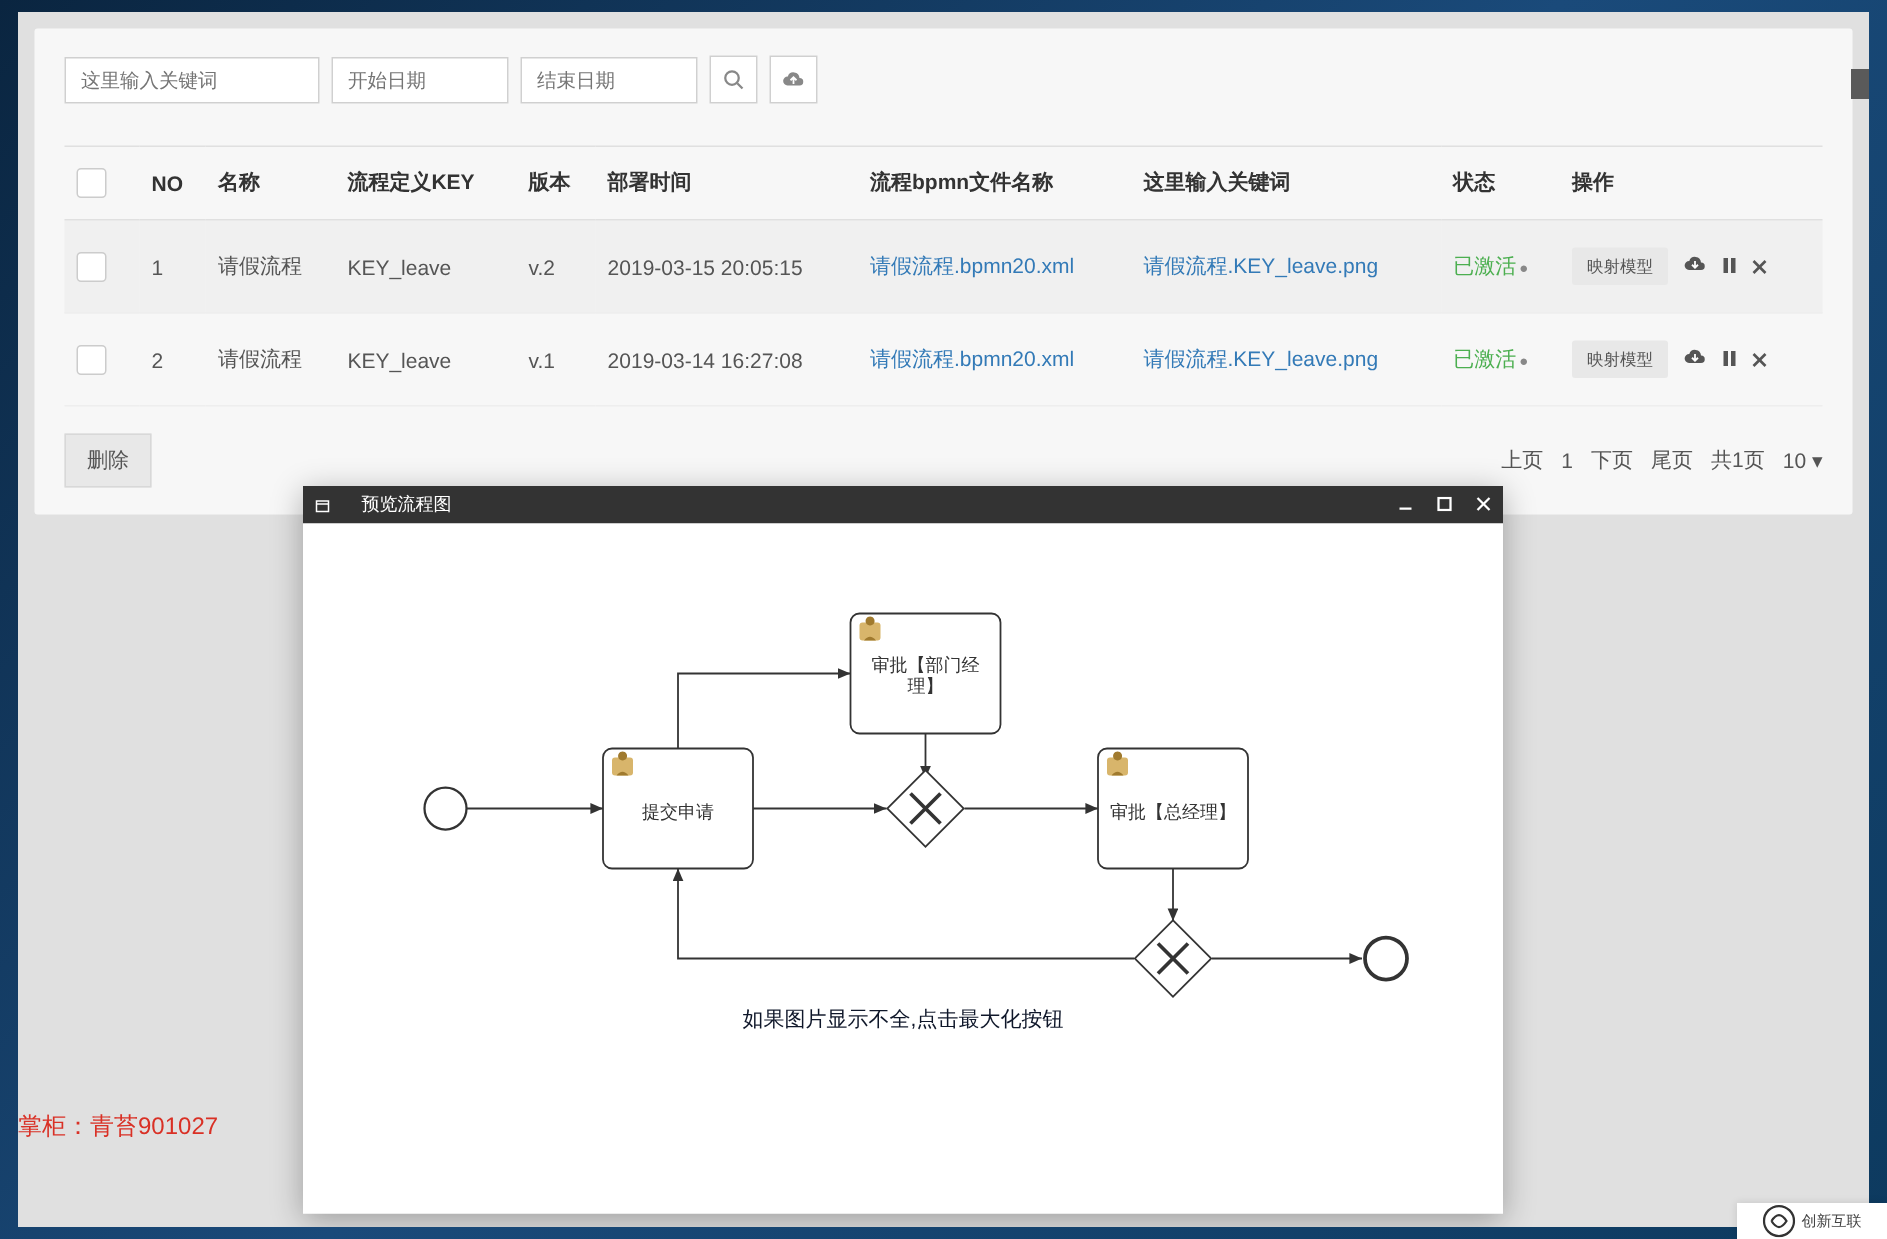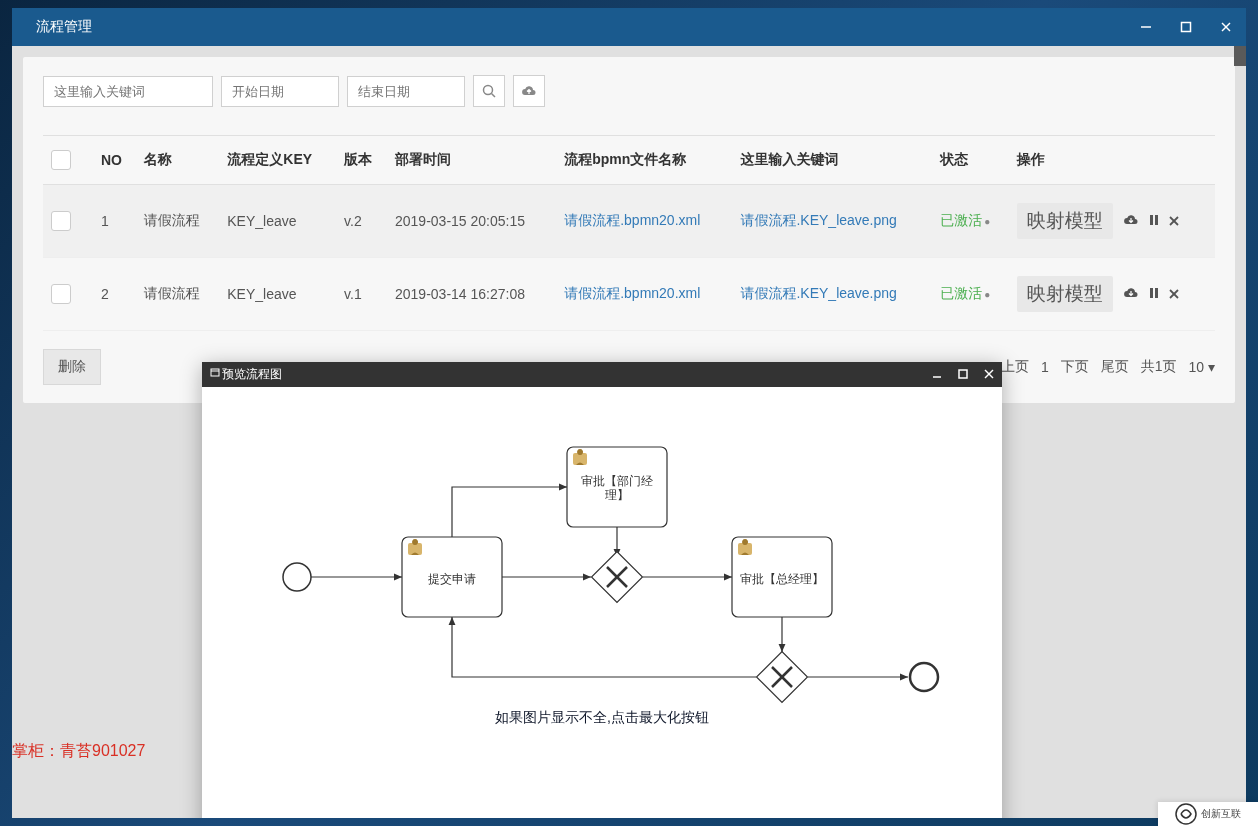--- a/index.html
+++ b/index.html
@@ -97,21 +97,21 @@
       background: #fff;
       cursor: pointer;
     }
     .link { color: #337ab7; cursor: pointer; }
     .status-active { color: #4caf50; }
     .status-dot { color: #888; font-size: 10px; margin-left: 2px; }
     .tag-btn {
       background: #e8e8e8;
       border: none;
       padding: 5px 10px;
-      font-size: 19px;
+      font-size: 11px;
       color: #555;
       border-radius: 2px;
       cursor: pointer;
     }
     .row-actions { display: flex; gap: 10px; align-items: center; color: #666; }
     .row-icon { cursor: pointer; }
     .table-footer {
       display: flex;
       justify-content: space-between;
       align-items: center;
@@ -140,21 +140,21 @@
     }
     .modal-title {
       background: #333;
       color: #fff;
       font-size: 12px;
       padding: 4px 8px;
       display: flex;
       justify-content: space-between;
       align-items: center;
     }
-    .modal-title-left { display: flex; align-items: flex-start; gap: 2px; }
+    .modal-title-left { display: flex; align-items: flex-end; gap: 21px; }
     .modal-ctrls { display: flex; gap: 16px; }
     .modal-ctrls span { cursor: pointer; }
     .modal-body {
       background: #fff;
       height: 460px;
       position: relative;
       overflow: hidden;
     }
     .diagram-hint {
       position: absolute;
@@ -199,41 +199,20 @@
       width: 12px;
       height: 20px;
       background: #5a5a5a;
       z-index: 50;
     }
   </style>
 </head>
 <body>
 
 <div class="window">
-  <div class="titlebar">
-    <div class="titlebar-left">流程管理</div>
-    <div class="titlebar-right">
-      <span class="win-btn">
-        <svg width="12" height="12" viewBox="0 0 12 12">
-            <line x1="1" y1="6" x2="11" y2="6" stroke="#fff" stroke-width="1.5"></line>
-          </svg>
-      </span>
-      <span class="win-btn">
-        <svg width="12" height="12" viewBox="0 0 12 12">
-            <rect x="1.5" y="1.5" width="9" height="9" fill="none" stroke="#fff" stroke-width="1.5"></rect>
-          </svg>
-      </span>
-      <span class="win-btn">
-        <svg width="12" height="12" viewBox="0 0 12 12">
-            <line x1="2" y1="2" x2="10" y2="10" stroke="#fff" stroke-width="1.5"></line>
-            <line x1="10" y1="2" x2="2" y2="10" stroke="#fff" stroke-width="1.5"></line>
-          </svg>
-      </span>
-    </div>
-  </div>
 
   <div class="scrollbar-indicator"></div>
 
   <div class="content-area">
     <div class="panel">
 
       <div class="filter-row">
         <input class="filter-input" placeholder="这里输入关键词" style="">
         <input class="filter-input date" placeholder="开始日期" style="">
         <input class="filter-input date" placeholder="结束日期" style="">

